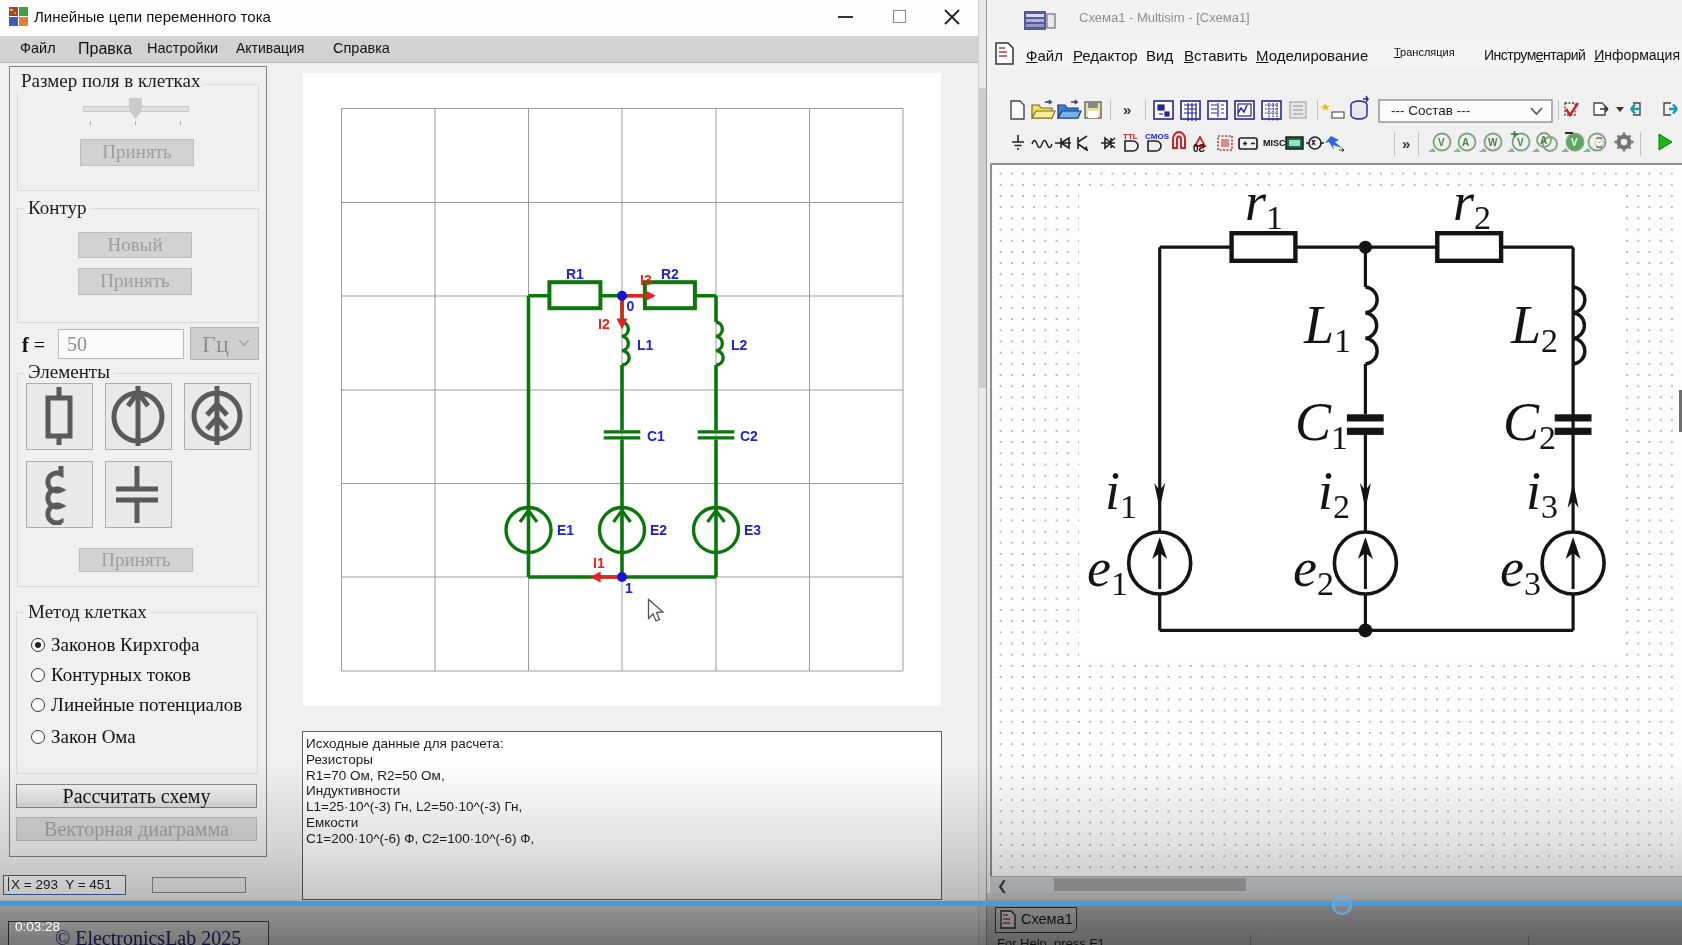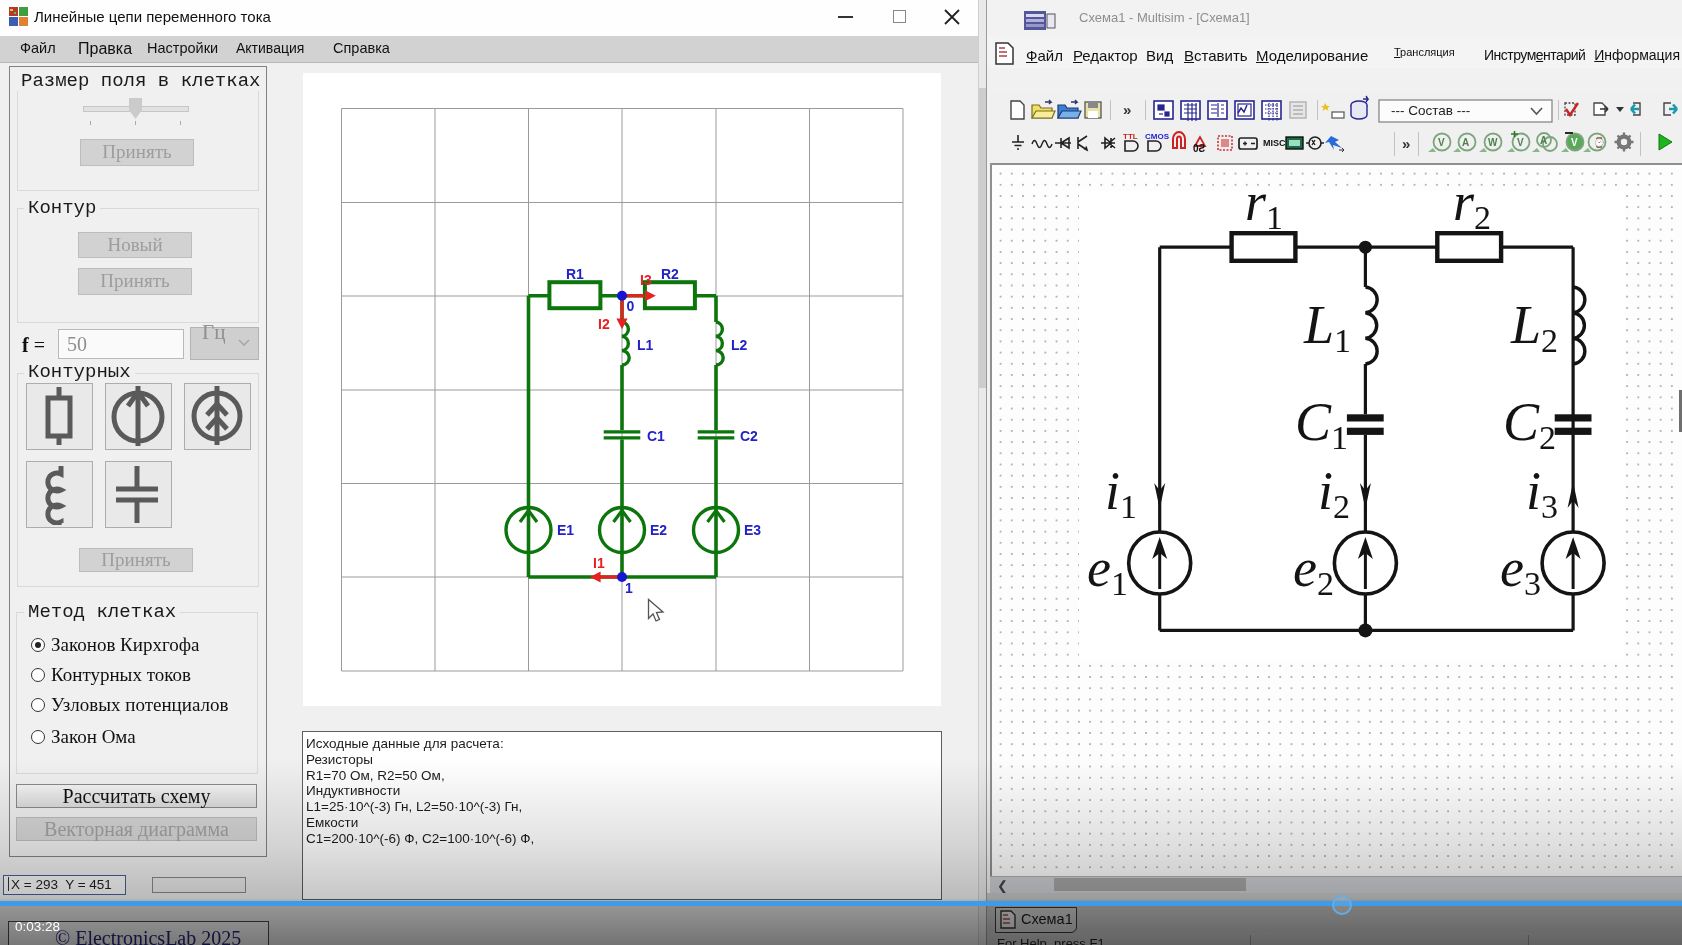--- a/index.html
+++ b/index.html
@@ -1,19 +1,19 @@
 <!DOCTYPE html>
 <html><head><meta charset="utf-8">
 <style>
 html,body{margin:0;padding:0}
 #page{position:relative;width:1682px;height:945px;overflow:hidden;background:#3b82f6;font-family:"Liberation Sans",sans-serif}
 .abs{position:absolute}
 .ser{font-family:"Liberation Serif",serif}
 .gb{position:absolute;border:1px solid #d9d9d9;background:#f0f0f0}
-.gbl{position:absolute;background:#f0f0f0;padding:0 4px;font-family:Liberation Mono, monospace;font-size:19px;color:#1a1a1a;white-space:nowrap;line-height:20px}
+.gbl{position:absolute;background:#f0f0f0;padding:0 4px;font-family:Liberation Serif, serif;font-size:19px;color:#1a1a1a;white-space:nowrap;line-height:20px}
 .dbtn{position:absolute;background:#d2d2d2;border:1px solid #bdbdbd;color:#9d9d9d;font-family:"Liberation Serif",serif;font-size:19px;text-align:center;line-height:24px}
 .ebtn{position:absolute;background:#e9e9e9;border:1px solid #adadad;text-align:center}
 .radio{position:absolute;width:12px;height:12px;border:1px solid #333;border-radius:50%;background:#fff}
 .rlbl{position:absolute;font-family:"Liberation Serif",serif;font-size:19px;color:#111;white-space:nowrap}
 </style></head>
 <body>
 <div id="page">
 
 <div class="abs" style="left:0;top:0;width:986px;height:945px;background:#f0f0f0">
 
@@ -55,27 +55,27 @@
 
   <div class="gb" style="left:17px;top:208px;width:240px;height:113px"></div>
   <div class="gbl" style="left:24px;top:198px">Контур</div>
   <div class="dbtn" style="left:78px;top:232px;width:112px;height:24px">Новый</div>
   <div class="dbtn" style="left:78px;top:268px;width:112px;height:25px">Принять</div>
 
   <div class="abs ser" style="left:22px;top:334px;font-size:20px;color:#111"><b>f</b> =</div>
   <div class="abs" style="left:58px;top:329px;width:124px;height:28px;background:#fafafa;border:1px solid #b9b9b9"></div>
   <div class="abs ser" style="left:67px;top:333px;font-size:20px;color:#8e8e8e">50</div>
   <div class="abs" style="left:190px;top:327px;width:67px;height:31px;background:#cfcfcf;border:1px solid #b3b3b3"></div>
-  <div class="abs ser" style="left:202px;top:320px;font-size:21px;color:#8f8f8f">Гц</div>
+  <div class="abs ser" style="left:202px;top:331px;font-size:24px;color:#8f8f8f">Гц</div>
   <svg class="abs" style="left:238px;top:339px" width="12" height="8">
         <path d="M1,1 L6,6 L11,1" stroke="#a8a8a8" stroke-width="1.6" fill="none"></path>
       </svg>
 
   <div class="gb" style="left:17px;top:373px;width:240px;height:212px"></div>
-  <div class="gbl" style="left:24px;top:362px">Контурных</div>
+  <div class="gbl" style="left:24px;top:362px">Элементы</div>
   <div class="ebtn" style="left:26px;top:383px;width:65px;height:65px"></div>
   <div class="ebtn" style="left:105px;top:383px;width:65px;height:65px"></div>
   <div class="ebtn" style="left:184px;top:383px;width:65px;height:65px"></div>
   <div class="ebtn" style="left:26px;top:461px;width:65px;height:65px"></div>
   <div class="ebtn" style="left:105px;top:461px;width:65px;height:65px"></div>
 
   <svg class="abs" style="left:27px;top:384px" width="63" height="63">
         <g stroke="#5a5a5a" stroke-width="5" fill="none">
           <line x1="32" y1="3" x2="32" y2="14"></line>
           <rect x="21" y="14" width="22" height="38"></rect>
@@ -113,21 +113,21 @@
   <div class="dbtn" style="left:79px;top:548px;width:112px;height:22px;line-height:21px">Принять</div>
 
   <div class="gb" style="left:16px;top:612px;width:240px;height:160px"></div>
   <div class="gbl" style="left:24px;top:602px">Метод клетках</div>
   <div class="radio" style="left:31px;top:638px"></div>
   <div class="abs" style="left:35px;top:642px;width:6px;height:6px;border-radius:50%;background:#222"></div>
   <div class="rlbl" style="left:51px;top:634px">Законов Кирхгофа</div>
   <div class="radio" style="left:31px;top:668px"></div>
   <div class="rlbl" style="left:51px;top:664px">Контурных токов</div>
   <div class="radio" style="left:31px;top:698px"></div>
-  <div class="rlbl" style="left:51px;top:694px">Узловых потенциалов</div>
+  <div class="rlbl" style="left:51px;top:694px">Линейные потенциалов</div>
   <div class="radio" style="left:31px;top:730px"></div>
   <div class="rlbl" style="left:51px;top:726px">Закон Ома</div>
 
   <div class="abs ser" style="left:16px;top:784px;width:239px;height:22px;background:linear-gradient(#f4f4f4,#dcdcdc);border:1px solid #8a8a8a;font-size:20px;color:#111;text-align:center;line-height:22px">Рассчитать схему</div>
   <div class="abs ser" style="left:16px;top:817px;width:239px;height:22px;background:#d6d6d6;border:1px solid #bdbdbd;font-size:20px;color:#a2a2a2;text-align:center;line-height:22px">Векторная диаграмма</div>
 
   <div class="abs" style="left:303px;top:73px;width:638px;height:633px;background:#fff"></div>
   <svg id="cansvg" class="abs" style="left:303px;top:73px" width="638" height="633">
     <g stroke="#9b9b9b" stroke-width="1">
       <path d="M38.5,35.5 V598 M132,35.5 V598 M225.5,35.5 V598 M319,35.5 V598 M413,35.5 V598 M506.5,35.5 V598 M600,35.5 V598"></path>

